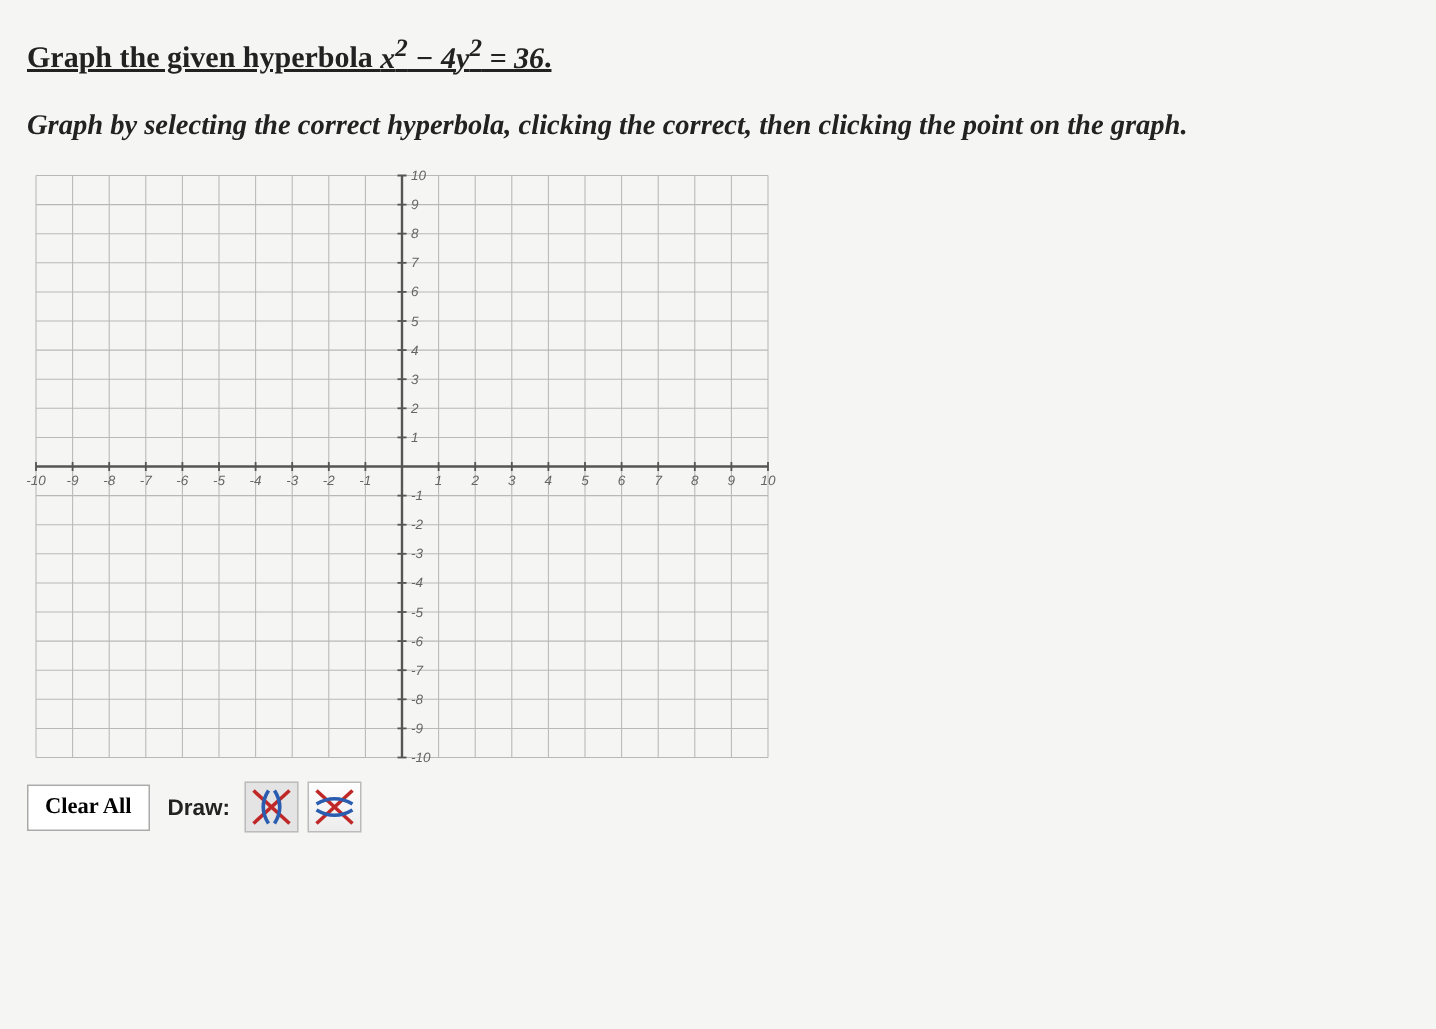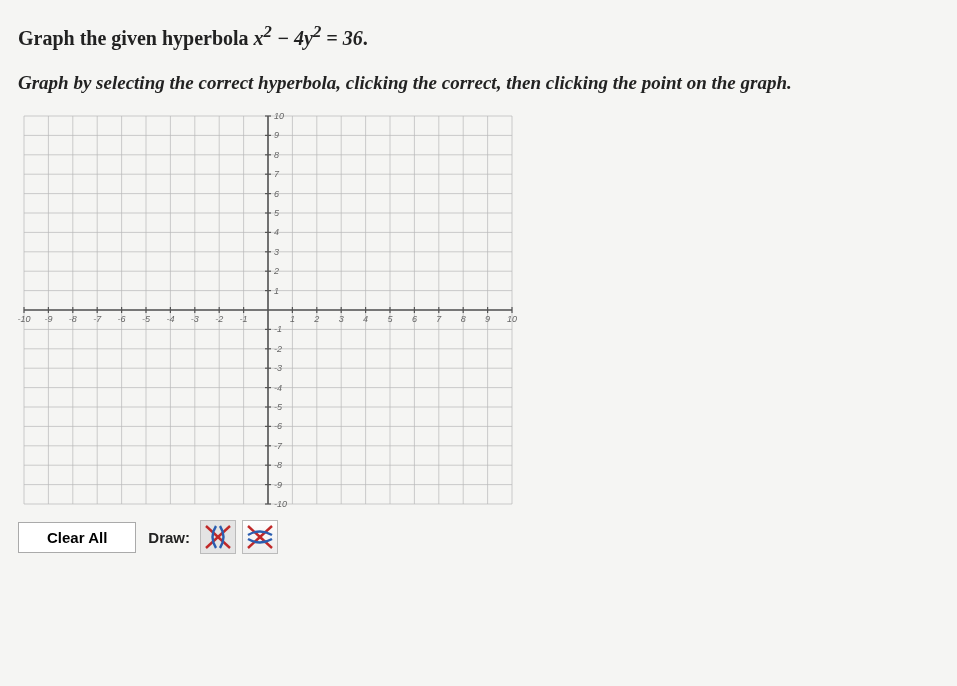--- a/index.html
+++ b/index.html
@@ -7,20 +7,21 @@
       margin: 0;
       padding: 20px 18px;
       background: #f5f5f3;
       color: #222;
     }
     .question-line {
       font-size: 20px;
       font-weight: bold;
       margin-bottom: 18px;
       line-height: 1.4;
+      text-decoration: underline;
     }
     .instruction-line {
       font-size: 19px;
       font-weight: bold;
       font-style: italic;
       margin-bottom: 14px;
       line-height: 1.4;
     }
     .math {
       font-family: 'Times New Roman', serif;
@@ -35,26 +36,26 @@
     .graph-wrap svg {
       display: block;
     }
     .toolbar {
       display: flex;
       align-items: center;
       gap: 6px;
       margin-top: 4px;
     }
     .clear-btn {
-      font-family: Liberation Sans, sans-serif;
+      font-family: Liberation Serif, serif;
       font-size: 15px;
       font-weight: bold;
       background: #fff;
       border: 1px solid #aaa;
-      padding: 6px 28px;
+      padding: 6px 11px;
       cursor: pointer;
     }
     .draw-label {
       font-family: Arial, sans-serif;
       font-size: 15px;
       font-weight: bold;
       padding: 0 4px 0 6px;
     }
     .tool-btn {
       width: 36px;

